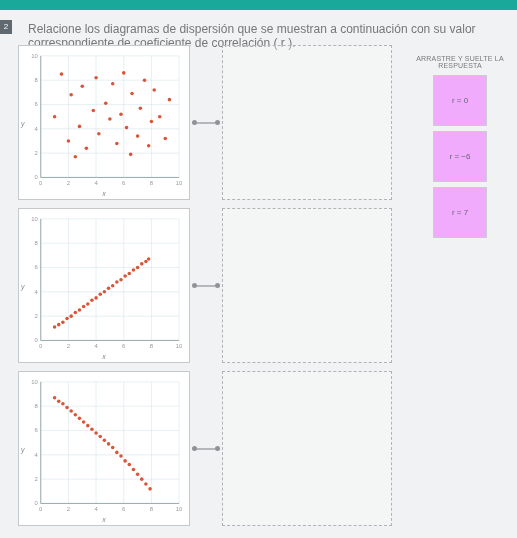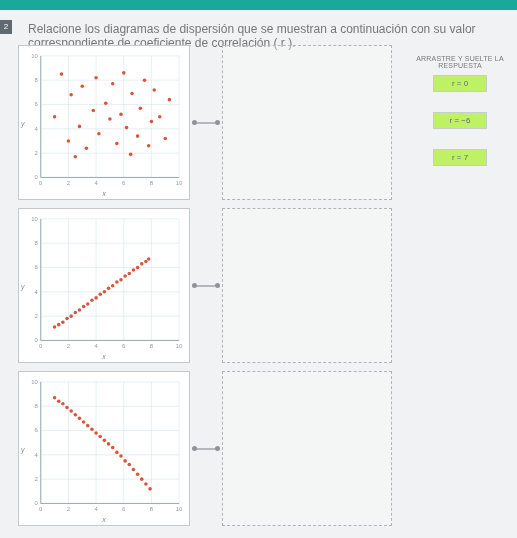--- a/index.html
+++ b/index.html
@@ -82,27 +82,27 @@
   }
   .answers-title {
     font-size: 7px;
     color: #777;
     text-align: center;
     margin-bottom: 6px;
     letter-spacing: 0.2px;
   }
   .chip {
     width: 54px;
-    margin: 0 auto 20px auto;
+    margin: 0 auto 5px auto;
     border: 1px solid #c8ccd0;
-    background: #bef264;
+    background: #f0abfc;
     font-size: 8px;
     color: #667;
     text-align: center;
-    padding: 3px 0;
+    padding: 20px 0;
     cursor: grab;
   }
   .axis-label-x {
     position: absolute;
     bottom: 2px;
     left: 50%;
     transform: translateX(-50%);
     font-size: 7px;
     color: #888;
     font-style: italic;

